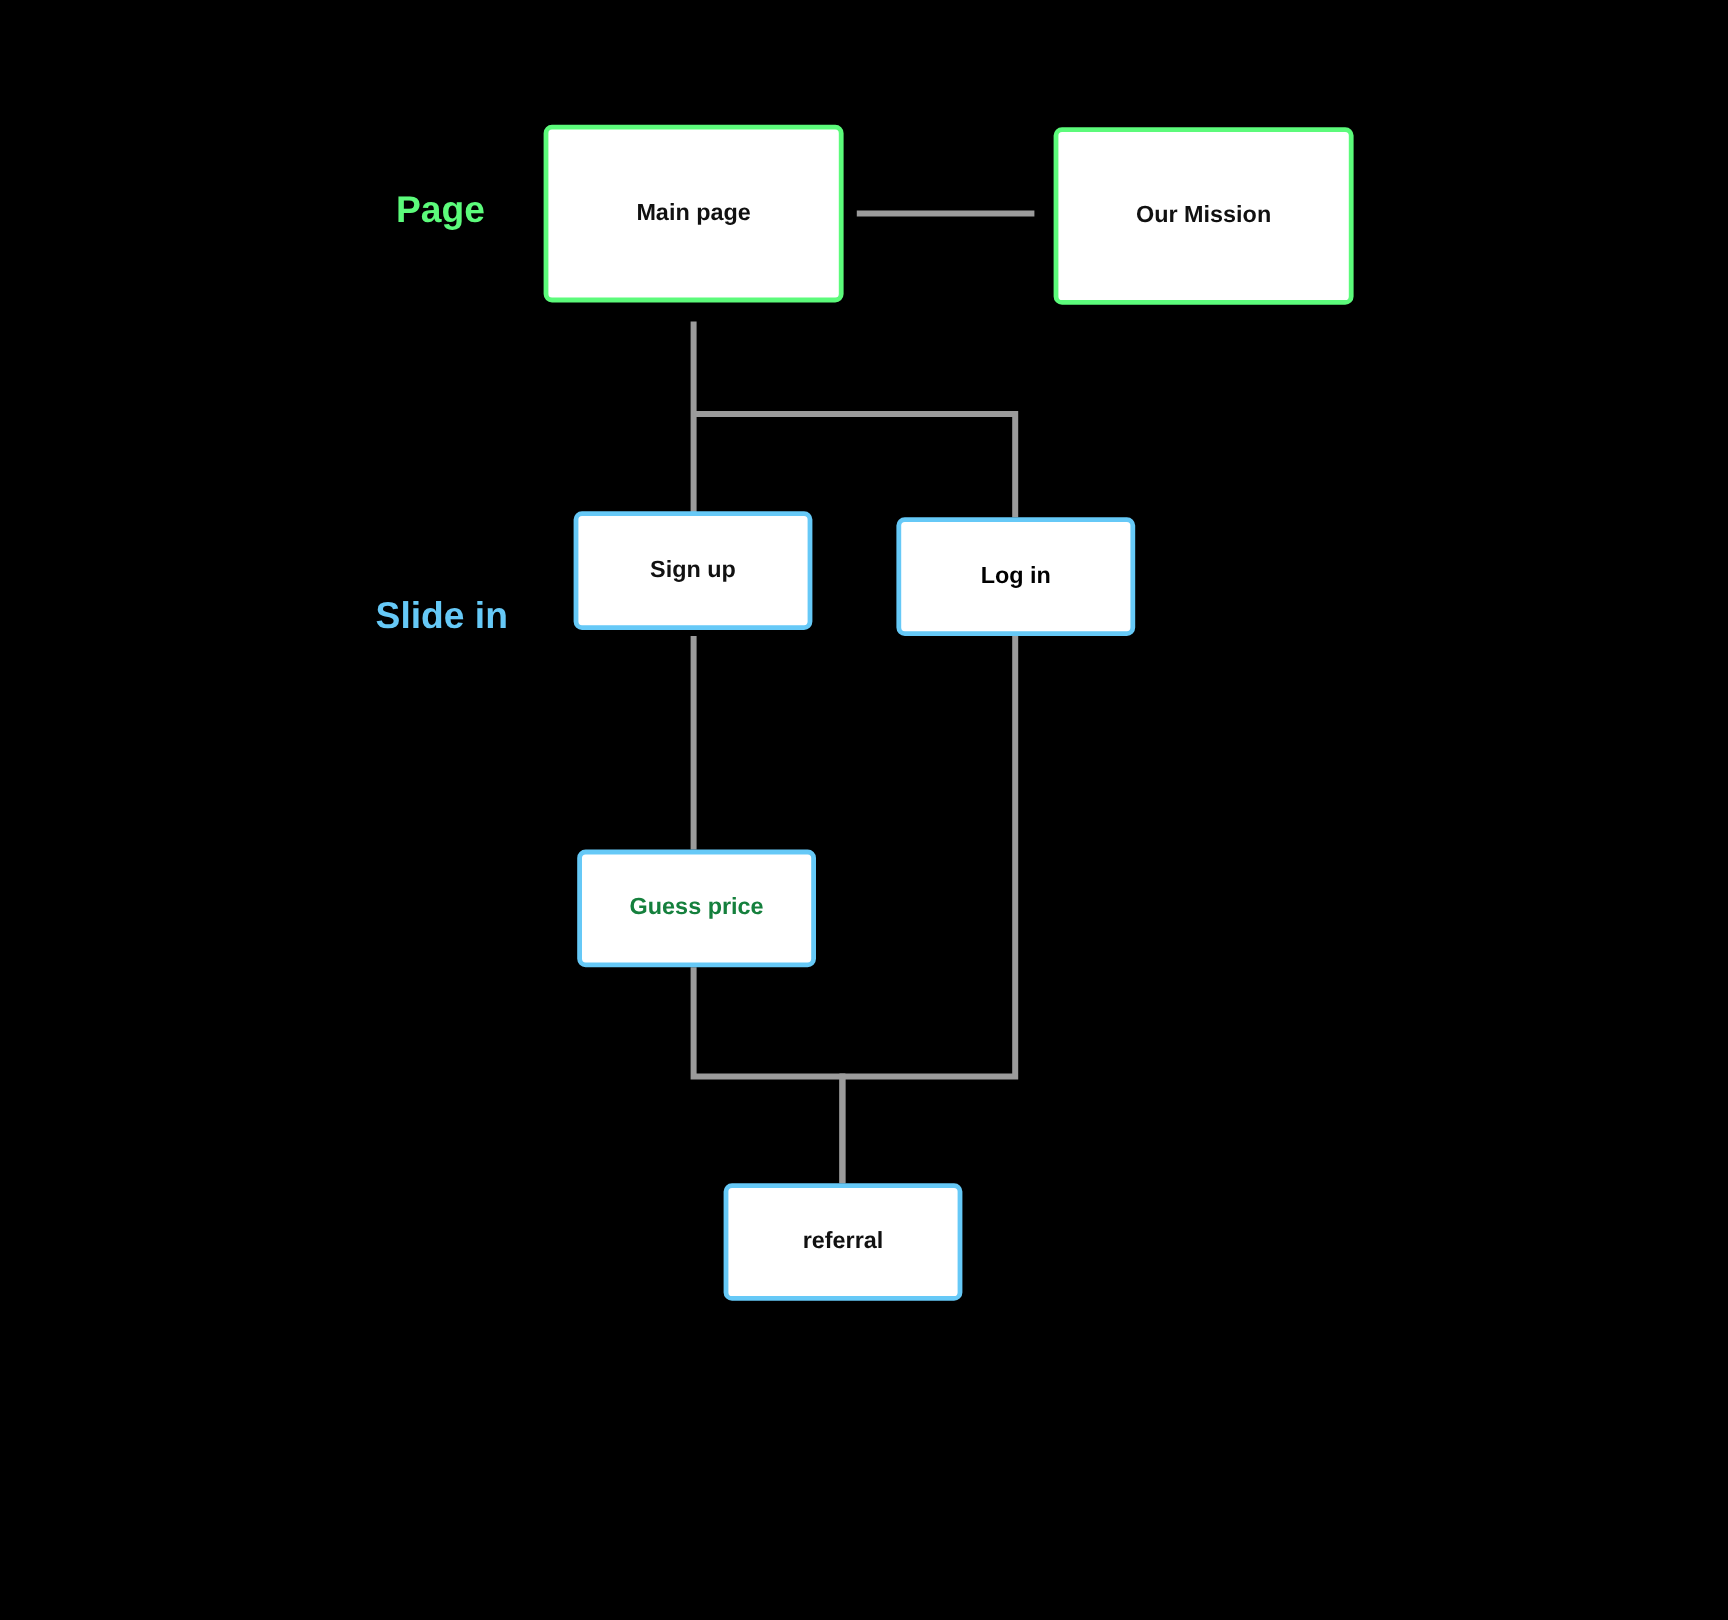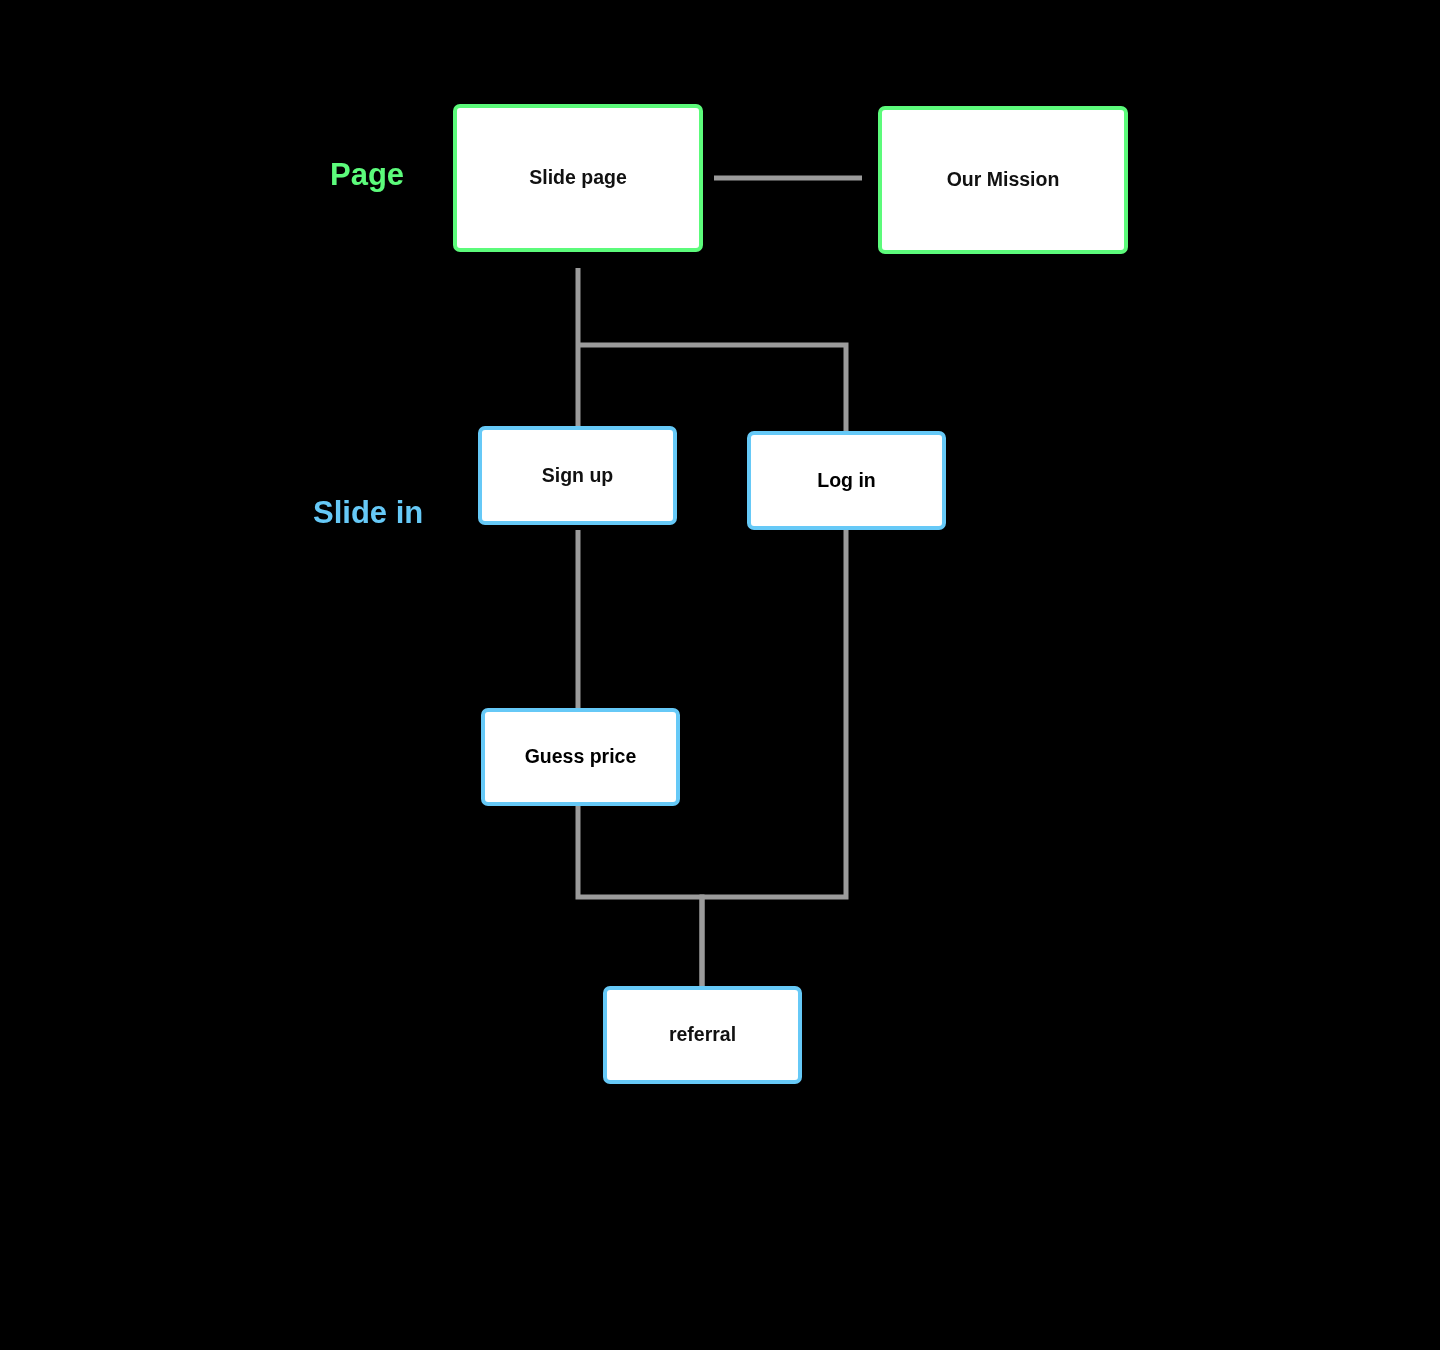--- a/index.html
+++ b/index.html
@@ -69,36 +69,36 @@
         <polyline points="578,806 578,897 702,897 702,986" fill="none"></polyline>
         <polyline points="846,530 846,897 702,897 702,986" fill="none"></polyline>
       </g>
   </svg>
 
   <div class="lane-label" id="lane-0" style="left: 330px; top: 159px; color: rgb(92, 251, 123);">Page</div>
 
   <div class="lane-label" id="lane-1" style="left: 313px; top: 461px; color: rgb(102, 201, 247); margin-top: 36px;">Slide in</div>
 
   <div class="node green" id="node-0" style="left: 453px; top: 104px; width: 250px; height: 148px; border-color: rgb(92, 251, 123); background: rgb(255, 255, 255);">
-    <span class="node-label" style="color: rgb(17, 17, 17);">Slide page</span>
+    <span class="node-label" style="color: rgb(17, 17, 17);">Main page</span>
   </div>
 
   <div class="node green" id="node-1" style="left: 878px; top: 106px; width: 250px; height: 148px; border-color: rgb(92, 251, 123); background: rgb(255, 255, 255);">
     <span class="node-label" style="color: rgb(17, 17, 17);">Our Mission</span>
   </div>
 
   <div class="node blue" id="node-2" style="left: 478px; top: 426px; width: 199px; height: 99px; border-color: rgb(102, 201, 247); background: rgb(255, 255, 255);">
     <span class="node-label" style="color: rgb(17, 17, 17);">Sign up</span>
   </div>
 
   <div class="node blue" id="node-3" style="left: 747px; top: 431px; width: 199px; height: 99px; border-color: rgb(102, 201, 247); background: rgb(255, 255, 255);">
     <span class="node-label" style="color: #000000;">Log in</span>
   </div>
 
   <div class="node blue" id="node-4" style="left: 481px; top: 708px; width: 199px; height: 98px; border-color: rgb(102, 201, 247); background: rgb(255, 255, 255);">
-    <span class="node-label" style="color: #000000; text-align: center;">Guess price</span>
+    <span class="node-label" style="color: #15803d; text-align: center;">Guess price</span>
   </div>
 
   <div class="node blue" id="node-5" style="left: 603px; top: 986px; width: 199px; height: 98px; border-color: rgb(102, 201, 247); background: rgb(255, 255, 255); justify-content: center;">
     <span class="node-label" style="color: rgb(17, 17, 17);">referral</span>
   </div>
 
 </div>
 
 </body></html>

